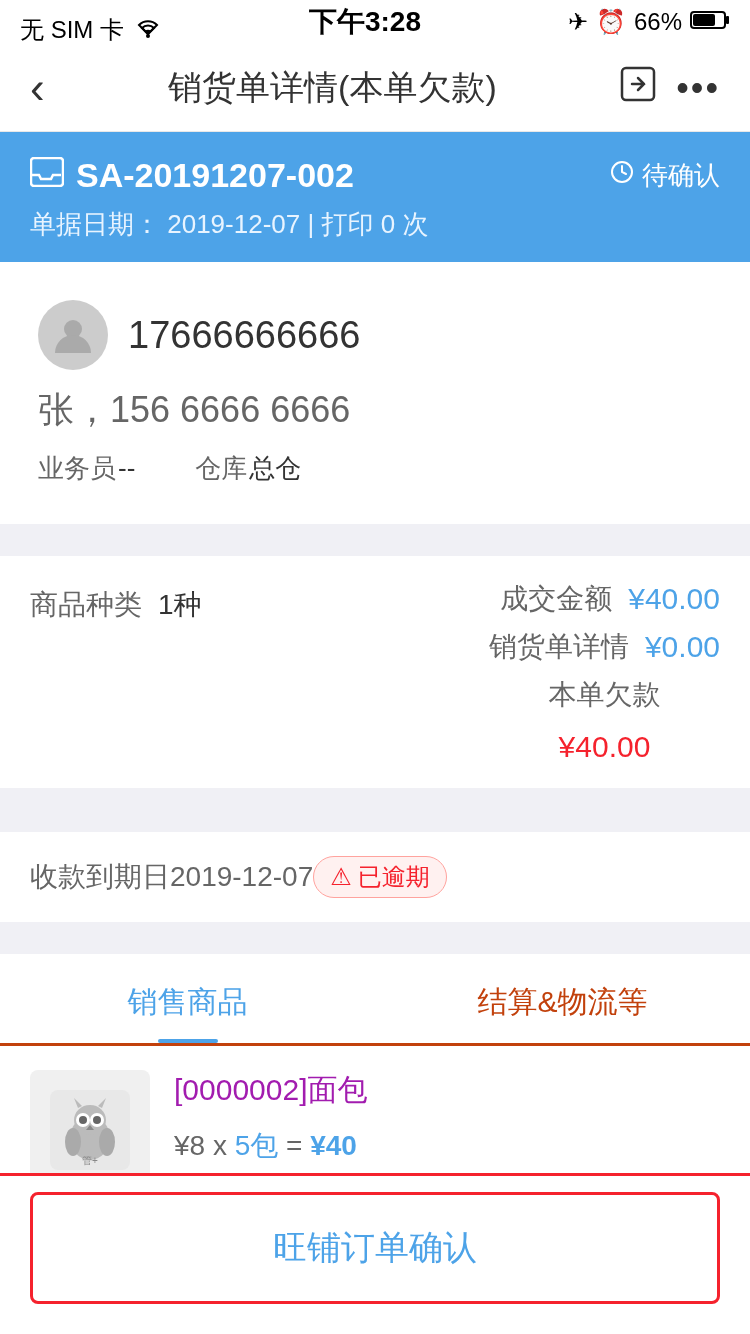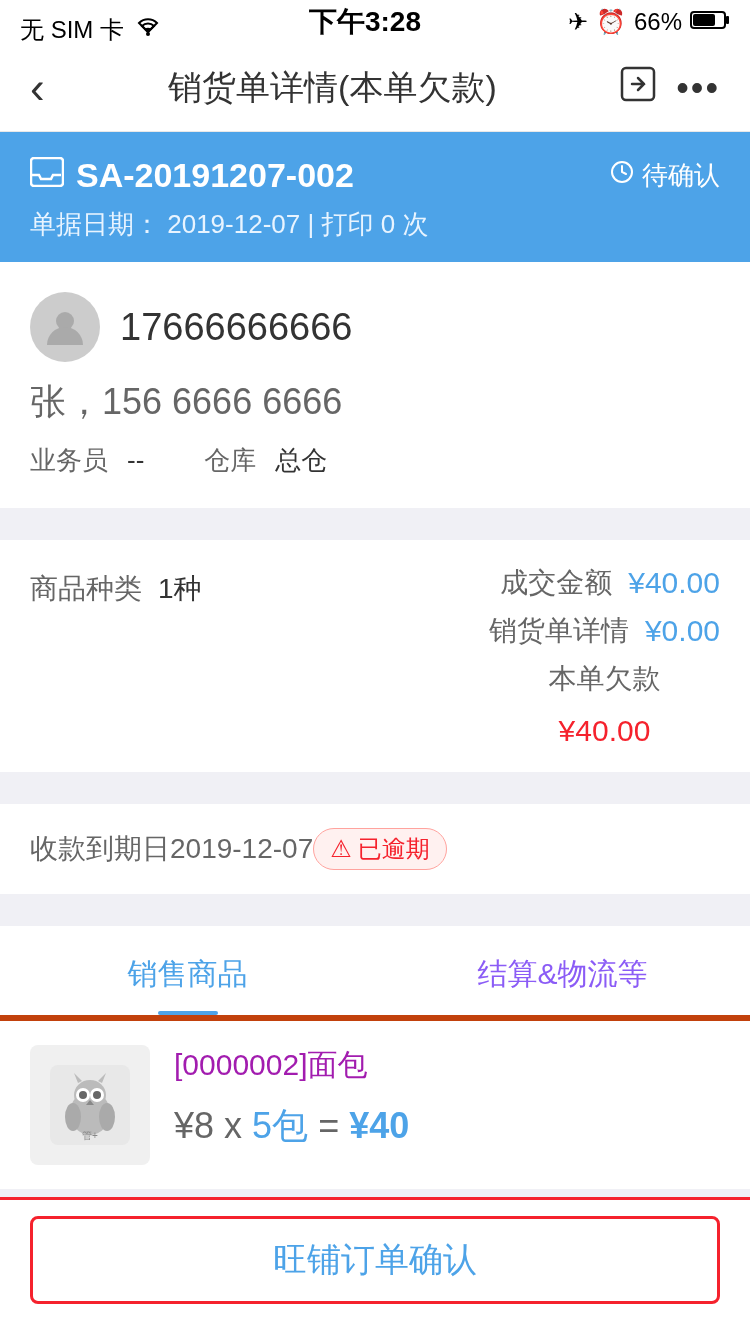--- a/index.html
+++ b/index.html
@@ -17,21 +17,21 @@
     .status-bar {
       background: #fff;
       height: 44px;
       display: flex;
       align-items: center;
       justify-content: space-between;
       padding: 0 20px;
       font-size: 24px;
       color: #000;
     }
-    .status-left { display: flex; align-items: flex-start; gap: 10px; margin-top: 15px; }
+    .status-left { display: flex; align-items: center; gap: 10px; margin-top: 15px; }
     .status-center { font-weight: 600; font-size: 28px; }
     .status-right { display: flex; align-items: center; gap: 8px; }
 
     
     .nav-bar {
       background: #fff;
       height: 88px;
       display: flex;
       align-items: center;
       justify-content: space-between;
@@ -77,21 +77,21 @@
       gap: 8px;
     }
     .order-date-info {
       color: #e8f4ff;
       font-size: 26px;
     }
 
     
     .customer-card {
       background: #fff;
-      padding: 30px;
+      padding: 38px;
       margin-bottom: 16px;
     }
     .customer-top {
       display: flex;
       align-items: center;
       gap: 20px;
       margin-bottom: 16px;
     }
     .avatar {
       width: 70px;
@@ -113,29 +113,29 @@
       font-size: 36px;
       color: #666;
       margin-bottom: 16px;
     }
     .customer-meta {
       display: flex;
       gap: 60px;
       font-size: 26px;
       color: #666;
     }
-    .meta-item { display: flex; align-items: center; gap: 19px; text-align: center; }
+    .meta-item { display: flex; align-items: center; gap: 2px; text-align: center; }
     .meta-label { color: #666; }
     .meta-value { color: #333; }
 
     
     .summary-card {
       background: #fff;
       padding: 24px 30px;
-      margin-bottom: 16px;
+      margin-bottom: 28px;
       display: flex;
       align-items: flex-start;
       justify-content: space-between;
     }
     .summary-left {
       display: flex;
       align-items: center;
       gap: 16px;
       font-size: 28px;
       color: #666;
@@ -180,28 +180,28 @@
       gap: 6px;
     }
 
     
     .tab-section {
       background: #fff;
       margin-bottom: 0;
     }
     .tabs {
       display: flex;
-      border-bottom: 6px solid #c2410c;
+      border-bottom: 3px solid #c2410c;
     }
     .tab-item {
       flex: 1;
       text-align: center;
       padding: 28px 0 20px;
       font-size: 30px;
-      color: #8b5cf6;
+      color: #c2410c;
       position: relative;
     }
     .tab-item.active {
       color: #4da3e8;
     }
     .tab-item.active::after {
       content: '';
       position: absolute;
       bottom: 0;
       left: 50%;
@@ -231,39 +231,39 @@
       flex-shrink: 0;
       overflow: hidden;
     }
     .product-info { flex: 1; }
     .product-name {
       font-size: 30px;
       color: #a21caf;
       margin-bottom: 16px;
     }
     .product-price {
-      font-size: 36px;
+      font-size: 28px;
       color: #666;
     }
     .product-price .qty { color: #4da3e8; }
     .product-price .total { color: #4da3e8; font-weight: 600; }
 
     
     .bottom-area {
       position: fixed;
       bottom: 0;
       left: 0;
       width: 750px;
       background: #fff;
       padding: 16px 30px 30px;
       border-top: 3px solid #f5222d;
     }
     .confirm-btn {
       width: 100%;
-      height: 88px;
+      height: 112px;
       background: #fff;
       border: 3px solid #f5222d;
       border-radius: 8px;
       color: #4da3e8;
       font-size: 34px;
       font-weight: 500;
       display: flex;
       align-items: center;
       justify-content: center;
       cursor: pointer;

